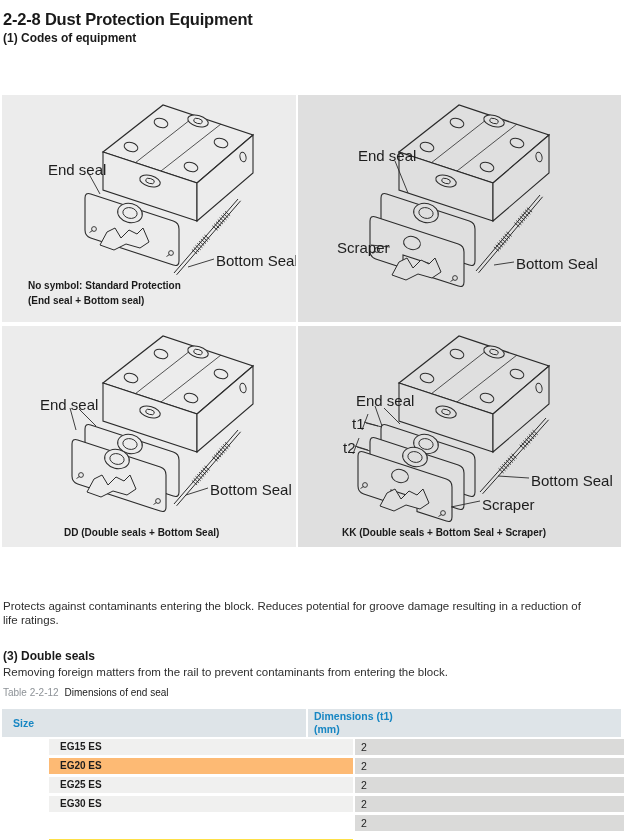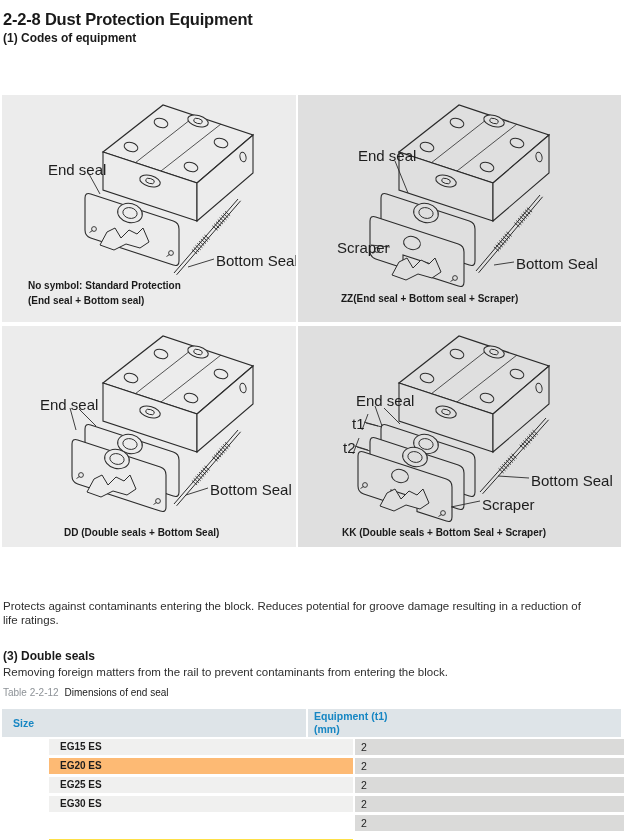--- a/index.html
+++ b/index.html
@@ -125,23 +125,20 @@
           <line x1="225.3" y1="116.9" x2="230.5" y2="121.3" stroke="#2b2b2b" stroke-width="0.9"></line>
           <line x1="227.1" y1="114.8" x2="232.3" y2="119.2" stroke="#2b2b2b" stroke-width="0.9"></line>
           <line x1="228.9" y1="112.7" x2="234.1" y2="117.1" stroke="#2b2b2b" stroke-width="0.9"></line>
           <path d="M97,66 L110,98" fill="none" stroke="#2b2b2b" stroke-width="0.9"></path>
           <path d="M73,150 L92,152" fill="none" stroke="#2b2b2b" stroke-width="0.9"></path>
           <path d="M216,167 L196,170" fill="none" stroke="#2b2b2b" stroke-width="0.9"></path>
         </svg>
         <div class="fig-label" style="left: 60px; top: 52px;">End seal</div>
         <div class="fig-label" style="left: 39px; top: 144px;">Scraper</div>
         <div class="fig-label" style="left: 218px; top: 160px;">Bottom Seal</div>
-        <div class="fig-caption" style="left: 43px; top: 196px;">
-          <div><span>ZZ</span><span>(End seal + Bottom seal + Scraper)</span></div>
-        </div>
       </div>
     <div class="panel" id="p2" style="left: 2px; top: 326px; width: 294px; height: 221px; background: rgb(236, 236, 236);">
         <svg width="294" height="221" viewBox="0 0 294 221">
           <path d="M101,57 L161,10 L251,40 L195,88 Z" fill="#ececec" stroke="#2b2b2b" stroke-width="1.2"></path>
           <path d="M101,57 L195,88 L195,126 L101,95 Z" fill="#ececec" stroke="#2b2b2b" stroke-width="1.1"></path>
           <path d="M195,88 L251,40 L251,78 L195,126 Z" fill="#ececec" stroke="#2b2b2b" stroke-width="1.1"></path>
           <path d="M133,68 L193,21 M159,76 L219,29" fill="none" stroke="#2b2b2b" stroke-width="0.8"></path>
           <ellipse cx="129" cy="52" rx="7" ry="4.5" fill="#ececec" stroke="#2b2b2b" stroke-width="1" transform="rotate(16 129 52)"></ellipse>
           <ellipse cx="189" cy="72" rx="7" ry="4.5" fill="#ececec" stroke="#2b2b2b" stroke-width="1" transform="rotate(16 189 72)"></ellipse>
           <ellipse cx="159" cy="28" rx="7" ry="4.5" fill="#ececec" stroke="#2b2b2b" stroke-width="1" transform="rotate(16 159 28)"></ellipse>
@@ -259,21 +256,21 @@
   <div class="sec-b" style="top:666px">Removing foreign matters from the rail to prevent contaminants from entering the block.</div>
 
   <div class="tbl-label">
     <span class="lbl">Table 2-2-12</span><span class="ttl">Dimensions of end seal</span>
   </div>
 
   <div class="thead-cell thead-l">
     <span>Size</span>
   </div>
   <div class="thead-cell thead-r">
-    <div>Equipment (t1)</div>
+    <div>Dimensions (t1)</div>
     <div>(mm)</div>
   </div>
   <div id="trows">
       <div class="trow-cell tc-size" style="top: 739px; background: rgb(240, 240, 239);">EG15 ES</div>
       <div class="trow-cell tc-th" style="top: 739px; background: rgb(218, 218, 217);">2</div>
       <div class="trow-cell tc-size" style="top: 758px; background: #fdba74;">EG20 ES</div>
       <div class="trow-cell tc-th" style="top: 758px; background: rgb(218, 218, 217);">2</div>
       <div class="trow-cell tc-size" style="top: 777px; background: rgb(240, 240, 239);">EG25 ES</div>
       <div class="trow-cell tc-th" style="top: 777px; background: rgb(218, 218, 217);">2</div>
       <div class="trow-cell tc-size" style="top: 796px; background: rgb(240, 240, 239);">EG30 ES</div>

